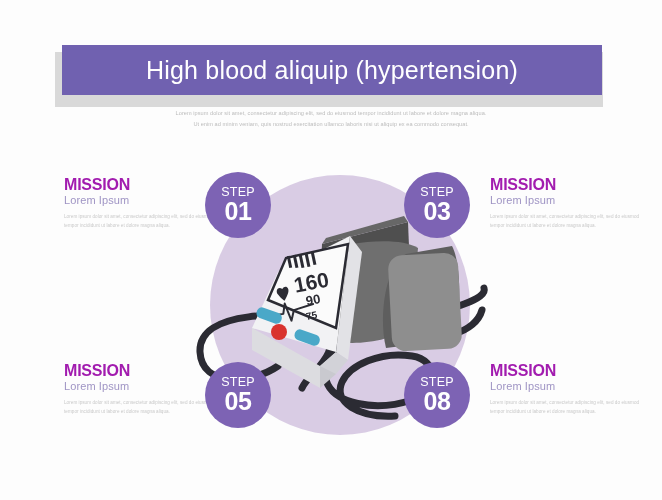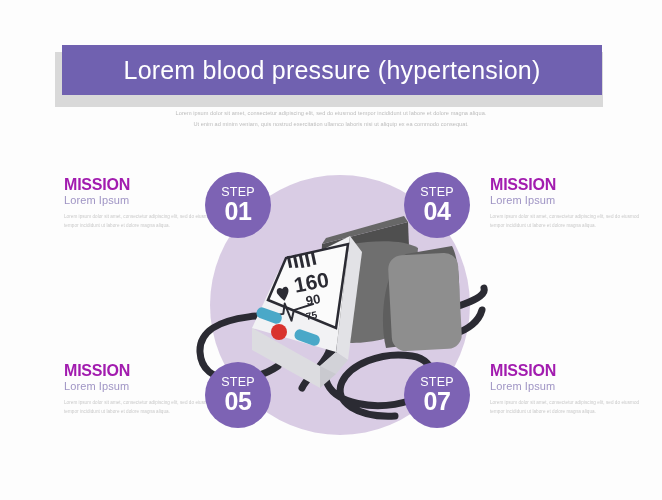--- a/index.html
+++ b/index.html
@@ -137,21 +137,21 @@
   #mission-2 { left: 490px; top: 176px; }
   #mission-3 { left: 64px;  top: 362px; }
   #mission-4 { left: 490px; top: 362px; }
 </style>
 </head>
 <body>
 
 <div id="header-area">
   <div id="header-shadow"></div>
   <div id="header-bar">
-    <span id="header-title">Lorem blood pressure (hypertension)</span>
+    <span id="header-title">High blood aliquip (hypertension)</span>
   </div>
 </div>
 
 <div id="subtitle-block">
   <p>Lorem ipsum dolor sit amet, consectetur adipiscing elit, sed do eiusmod tempor incididunt ut labore et dolore magna aliqua.</p>
   <p>Ut enim ad minim veniam, quis nostrud exercitation ullamco laboris nisi ut aliquip ex ea commodo consequat.</p>
 </div>
 
 <div id="illustration">
   <svg width="300" height="290" viewBox="0 0 300 290" xmlns="http://www.w3.org/2000/svg">
@@ -212,25 +212,25 @@
 <div class="step-circle" id="step-01">
   <span class="step-word">STEP</span>
   <span class="step-num">01</span>
 </div>
 <div class="step-circle" id="step-02">
   <span class="step-word">STEP</span>
   <span class="step-num">05</span>
 </div>
 <div class="step-circle" id="step-03">
   <span class="step-word">STEP</span>
-  <span class="step-num">04</span>
+  <span class="step-num">03</span>
 </div>
 <div class="step-circle" id="step-04">
   <span class="step-word">STEP</span>
-  <span class="step-num">07</span>
+  <span class="step-num">08</span>
 </div>
 
 <div class="mission" id="mission-1">
   <div class="mission-title">MISSION</div>
   <div class="mission-sub">Lorem Ipsum</div>
   <div class="mission-body">Lorem ipsum dolor sit amet, consectetur adipiscing elit, sed do eiusmod tempor incididunt ut labore et dolore magna aliqua.</div>
 </div>
 
 <div class="mission" id="mission-2">
   <div class="mission-title">MISSION</div>

